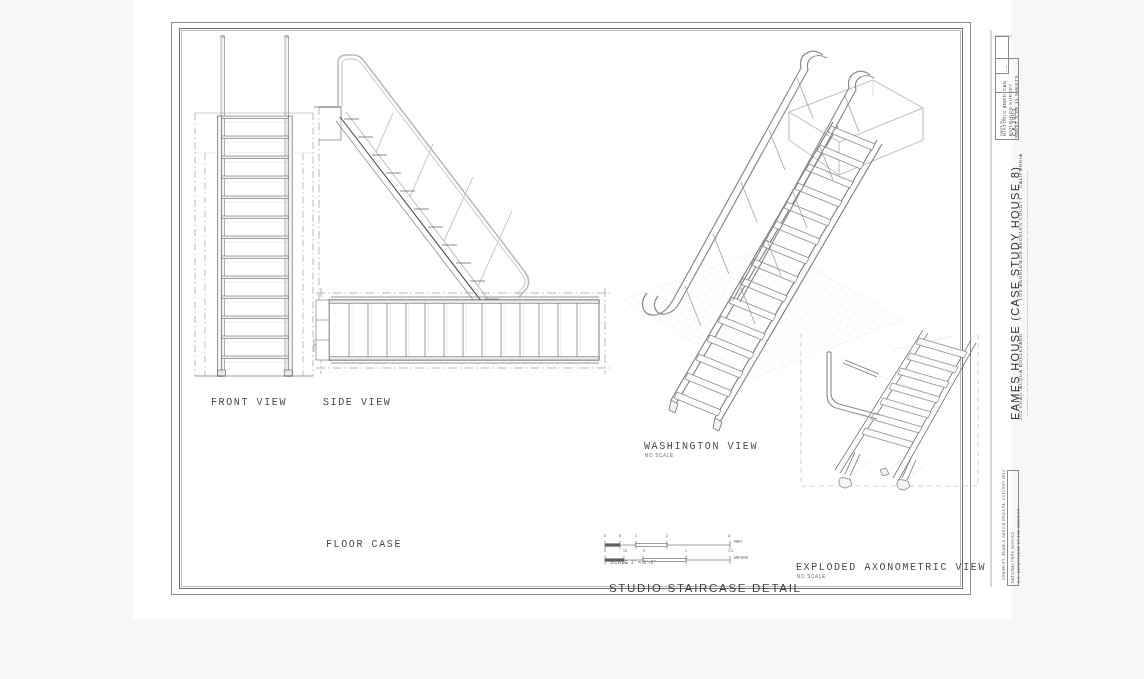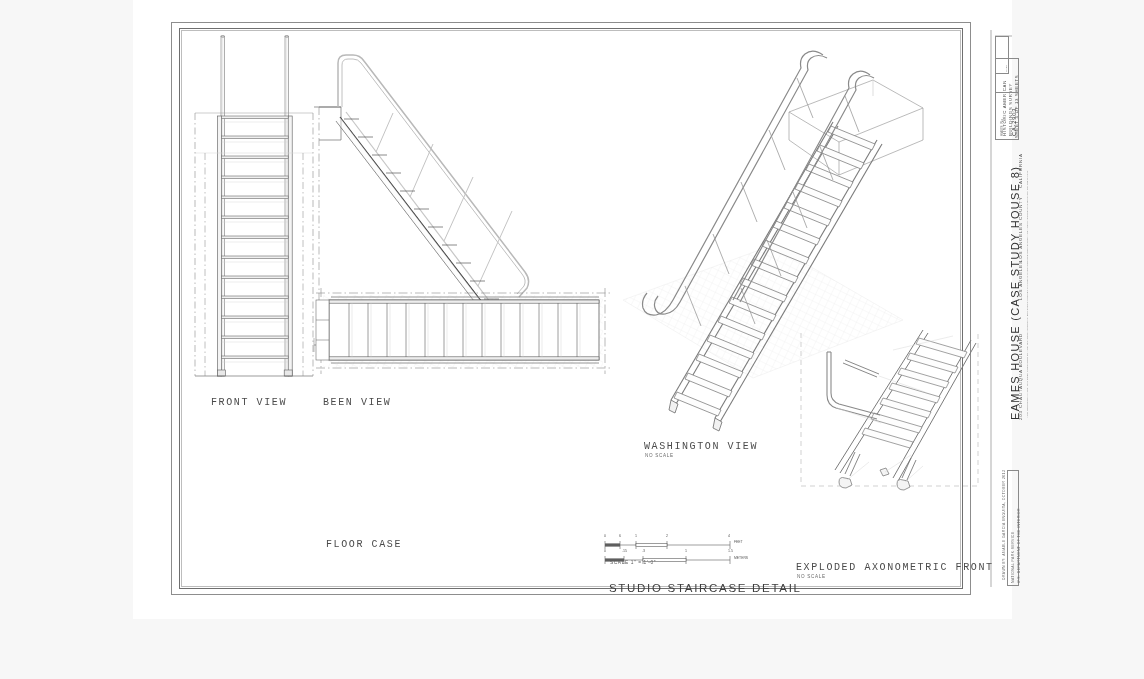--- a/index.html
+++ b/index.html
@@ -467,28 +467,28 @@
     </g>
 
     <g stroke="#8a8a8a" stroke-width="0.7" fill="none">
       <line x1="858" y1="30" x2="858" y2="587"></line>
       <line x1="862" y1="36" x2="880" y2="36"></line>
     </g>
   </svg>
 
   <div class="view-label" style="left:78px; top:397px;">FRONT  VIEW</div>
 
-  <div class="view-label" style="left:190px; top:397px;">BEEN  VIEW</div>
+  <div class="view-label" style="left:190px; top:397px;">SIDE  VIEW</div>
 
   <div class="view-label" style="left:193px; top:539px;">FLOOR  CASE</div>
 
   <div class="view-label" style="left:511px; top:441px;">WASHINGTON  VIEW</div>
   <div class="view-sub" style="left:512px; top:453px;">NO SCALE</div>
 
-  <div class="view-label" style="left:663px; top:562px;">EXPLODED  AXONOMETRIC  FRONT</div>
+  <div class="view-label" style="left:663px; top:562px;">EXPLODED  AXONOMETRIC  VIEW</div>
   <div class="view-sub" style="left:664px; top:574px;">NO SCALE</div>
 
   <div class="sheet-title" style="left:476px; top:546px;">STUDIO  STAIRCASE  DETAIL</div>
   <div class="sheet-scale" style="left:477px; top:560px;">SCALE  1" = 1'-0"</div>
 
   <div class="scale-txt" style="left:471px; top:534px;">0</div>
   <div class="scale-txt" style="left:486px; top:534px;">6</div>
   <div class="scale-txt" style="left:502px; top:534px;">1</div>
   <div class="scale-txt" style="left:533px; top:534px;">2</div>
   <div class="scale-txt" style="left:595px; top:534px;">4</div>

